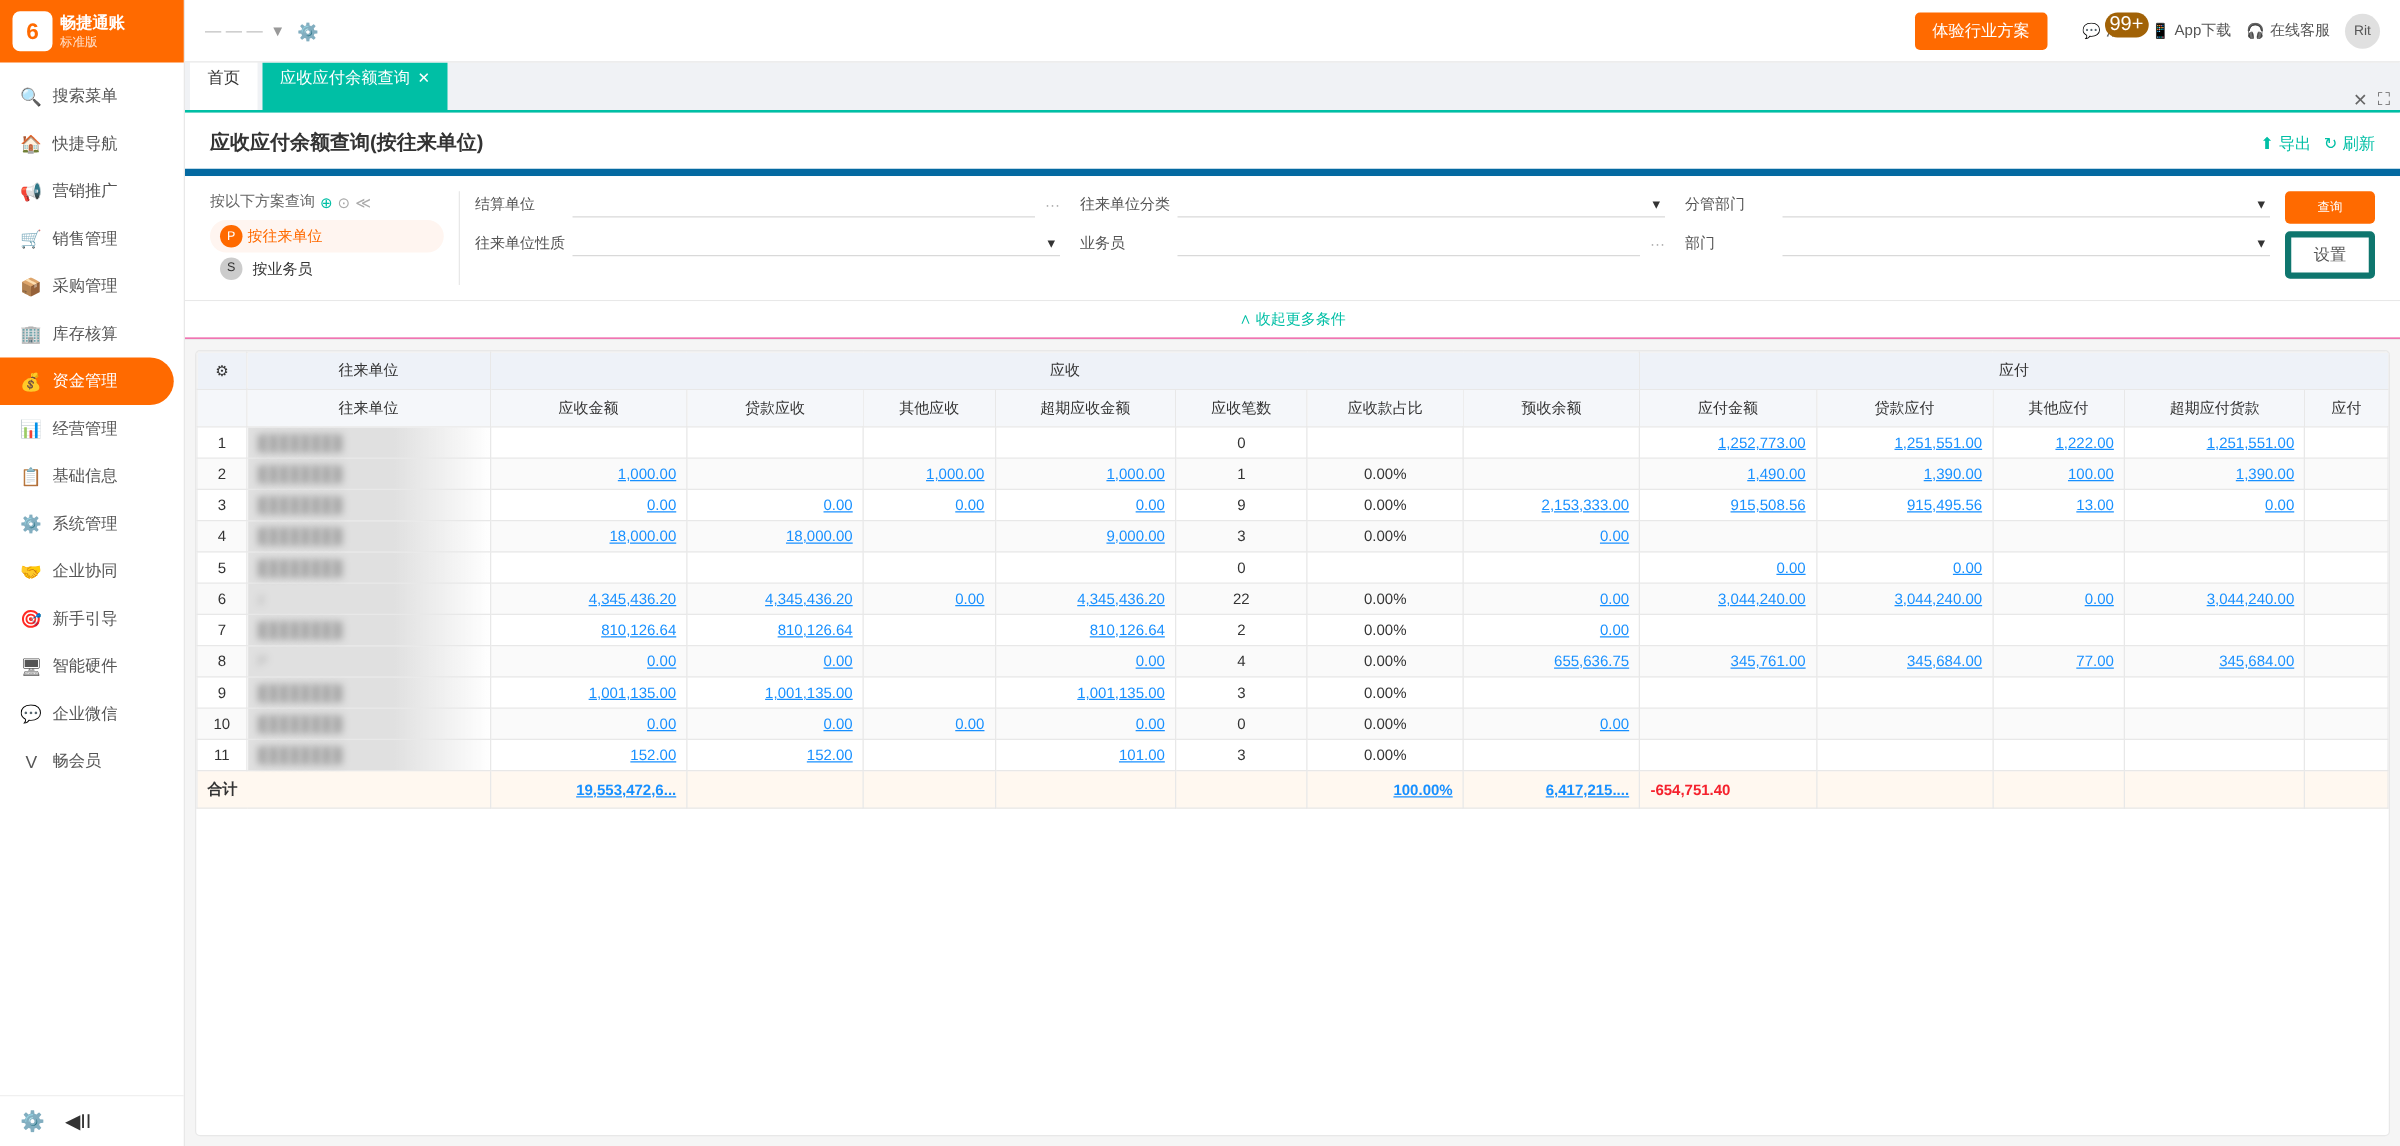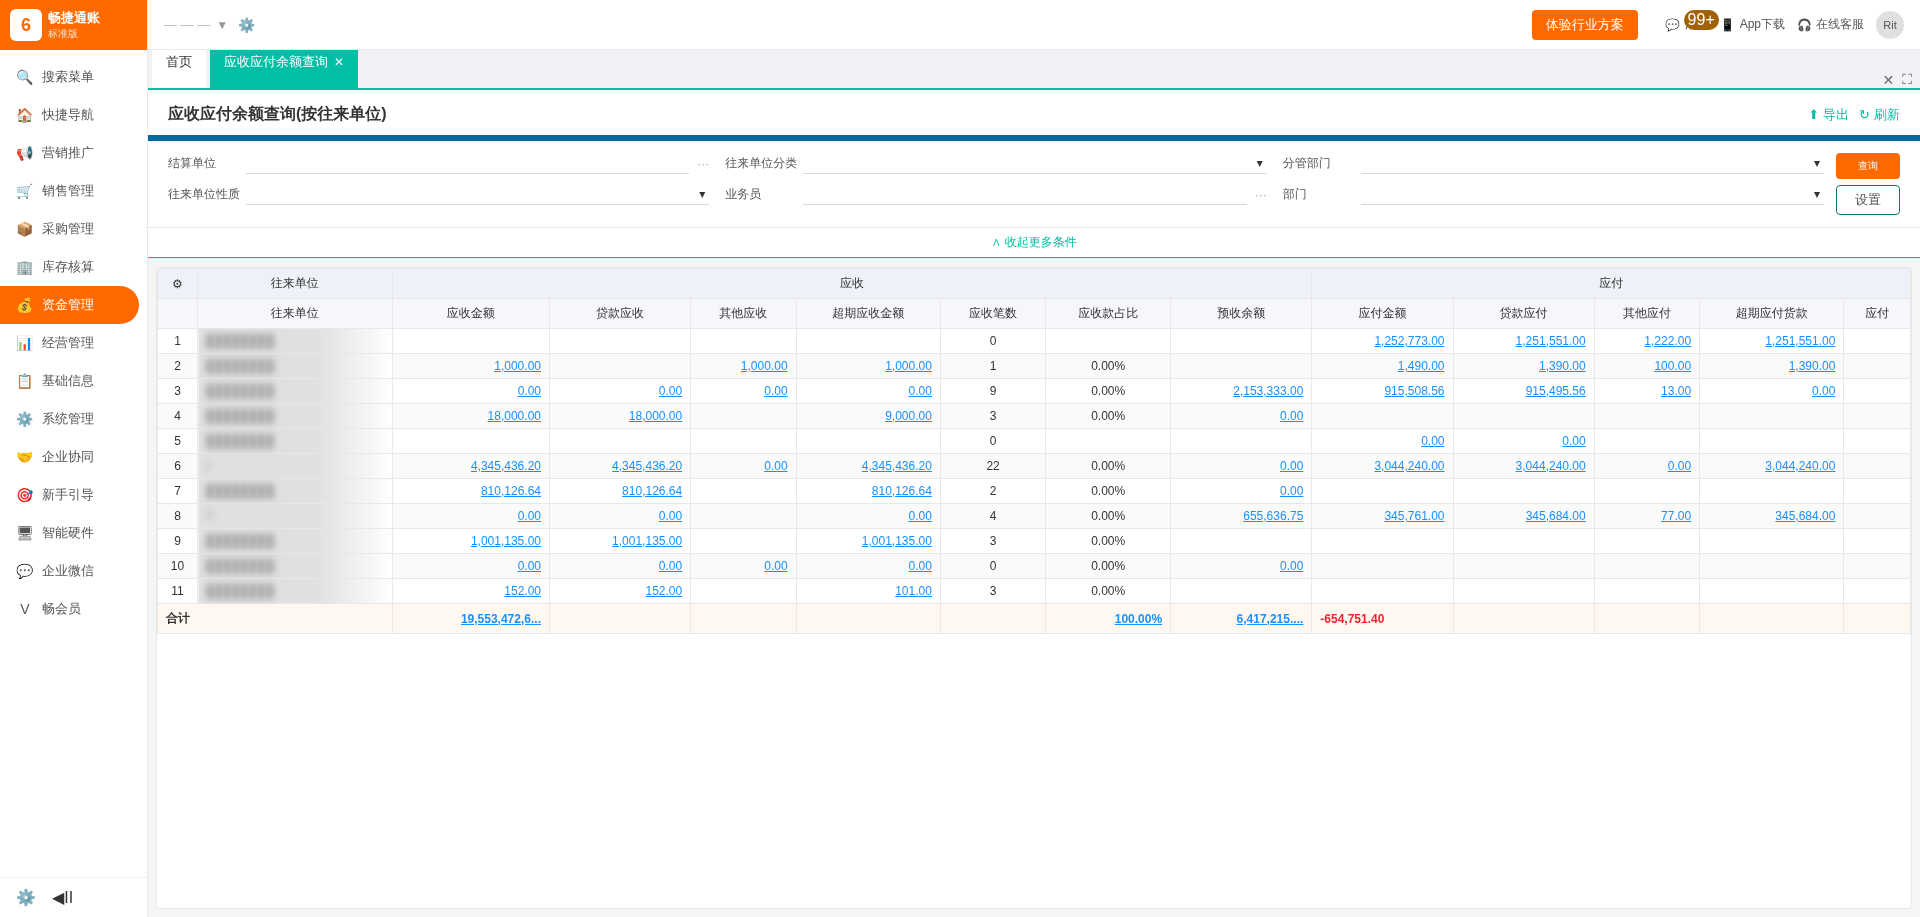--- a/index.html
+++ b/index.html
@@ -123,21 +123,21 @@
       flex: 1; border: none; border-bottom: 1px solid #d9d9d9; padding: 3px 4px;
       font-size: 12px; outline: none; background: transparent; cursor: pointer;
       display: flex; align-items: center; justify-content: space-between;
     }
     .filter-btn-area { display: flex; flex-direction: column; gap: 6px; justify-content: flex-start; }
     .btn-query {
       background: #ff6a00; color: #fff; border: none; border-radius: 4px;
       padding: 6px 18px; font-size: 10px; cursor: pointer;
     }
     .btn-setting {
-      background: #fff; color: #555; border: 1px solid #0f766e; border-radius: 4px;
+      background: #fff; color: #555; border: 5px solid #0f766e; border-radius: 4px;
       padding: 5px 18px; font-size: 13px; cursor: pointer;
     }
     .collapse-row {
       text-align: center; padding: 6px; color: #00bfa5; font-size: 12px; cursor: pointer;
       background: #fff; border-bottom: 1px solid #ec4899;
     }
 
     
     .table-wrapper {
       flex: 1; overflow: auto; background: #fff; margin: 8px;
@@ -296,20 +296,36 @@
       <div class="action-btn">
         <span>↻</span>
         <span>刷新</span>
       </div>
     </div>
   </div>
 
   <div style="background:#fff;border-bottom:1px solid #e8e8e8;">
     <div class="filter-area">
 
+      <div class="filter-left">
+        <div class="filter-label">
+          <span>按以下方案查询</span>
+          <span style="color:#00bfa5;cursor:pointer;">⊕</span>
+          <span style="color:#aaa;cursor:pointer;">⊙</span>
+          <span style="color:#aaa;cursor:pointer;">≪</span>
+        </div>
+        <div class="scheme-item active">
+          <div class="scheme-icon">P</div>
+          <span>按往来单位</span>
+        </div>
+        <div class="scheme-item">
+          <span style="width:18px;height:18px;border-radius:50%;background:#ccc;display:inline-block;text-align:center;line-height:18px;font-size:10px;">S</span>
+          <span style="margin-left:4px;">按业务员</span>
+        </div>
+      </div>
 
       <div class="filter-right">
         <div class="filter-grid">
 
           <div class="filter-row">
             <span class="filter-field-label">结算单位</span>
             <input class="filter-input" type="text" style="">
             <span style="color:#aaa;cursor:pointer;">···</span>
           </div>
           <div class="filter-row">

